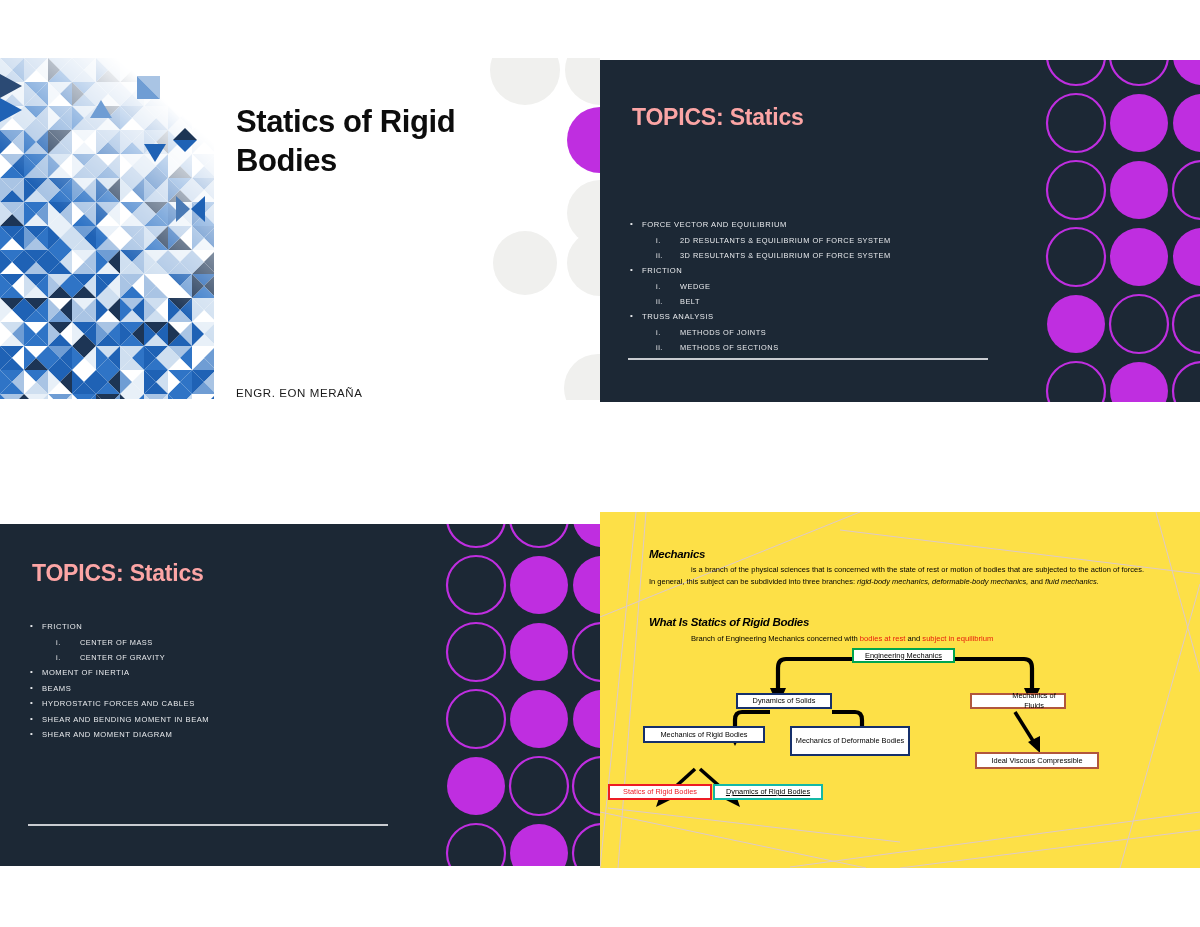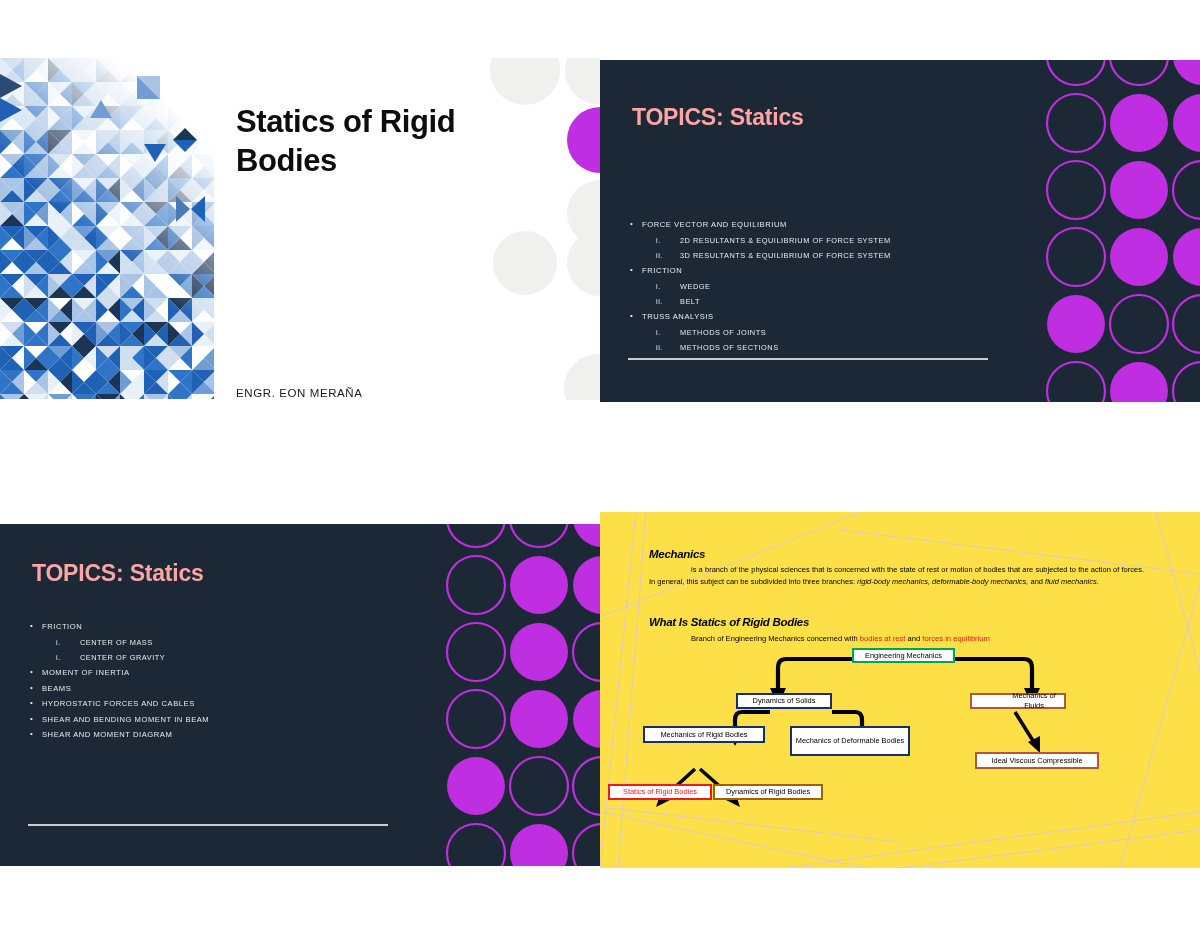--- a/index.html
+++ b/index.html
@@ -56,21 +56,21 @@
   #mechPara i{font-style:italic;}
   #branchLine{position:absolute;left:91px;top:122px;font-size:7.6px;}
   #branchLine .red{color:#e8190c;}
   .node{position:absolute;box-sizing:border-box;display:flex;
         align-items:center;justify-content:center;text-align:center;
         background:#ffffff;font-size:7.4px;line-height:1.35;color:#000;}
   .n-green{border:2px solid #00a550;}
   .n-navy{border:2px solid #16306b;}
   .n-brown{border:2px solid #b1573c;}
   .n-red{border:2px solid #ed1c24;}
-  .n-cyan{border:2px solid #a16207;}
+  .n-cyan{border:2px solid #14b8a6;text-decoration:underline;}
   .n-red span{color:#ed1c24;}
   #flow{position:absolute;left:0;top:0;width:600px;height:356px;}
 
   
   [data-bind]{white-space:pre-wrap;}
 </style>
 </head>
 <body>
 
 <div class="slide" id="slide1">
@@ -815,21 +815,21 @@
 
   <div class="doc">
     <div class="hd" id="mechHd" data-bind="slide4.mechanics_heading">Mechanics</div>
 
     <div id="mechPara">
       <span class="ind"></span><span data-bind="slide4.mechanics_paragraph_part1">is a branch of the physical sciences that is concerned with the state of rest or motion of bodies that are subjected to the action of forces. In general, this subject can be subdivided into three branches: </span><i data-bind="slide4.mechanics_italic1">rigid-body mechanics, deformable-body mechanics,</i><span data-bind="slide4.mechanics_mid"> and </span><i data-bind="slide4.mechanics_italic2">fluid mechanics.</i>
     </div>
 
     <div class="hd" id="whatHd" data-bind="slide4.what_heading">What Is Statics of Rigid Bodies</div>
 
-    <div id="branchLine"><span data-bind="slide4.branch_prefix">Branch of Engineering Mechanics concerned with </span><span class="red" data-bind="slide4.branch_red1">bodies at rest</span><span data-bind="slide4.branch_and"> and </span><span class="red" data-bind="slide4.branch_red2">forces in equilibrium</span></div>
+    <div id="branchLine"><span data-bind="slide4.branch_prefix">Branch of Engineering Mechanics concerned with </span><span class="red" data-bind="slide4.branch_red1">bodies at rest</span><span data-bind="slide4.branch_and"> and </span><span class="red" data-bind="slide4.branch_red2">subject in equilibrium</span></div>
 
     <svg id="flow" viewBox="0 0 600 356" preserveAspectRatio="none">
       <g stroke="#000" stroke-width="4.2" fill="none" stroke-linecap="butt">
         <path d="M252 147 H186 Q178 147 178 156 V176"></path>
         <path d="M355 147 H424 Q432 147 432 156 V176"></path>
         <path d="M170 200 H142 Q135 200 135 208 V218"></path>
         <path d="M232 200 H255 Q262 200 262 208 V218"></path>
       </g>
       <g fill="#000">
         <polygon points="178,194 170,176 186,176"></polygon>
@@ -842,21 +842,21 @@
         <path d="M100 257 L134 287"></path>
         <path d="M415 200 L435 232"></path>
       </g>
       <g fill="#000">
         <polygon points="56,295 62,277 72,287"></polygon>
         <polygon points="140,295 124,287 134,277"></polygon>
         <polygon points="440,241 428,230 440,224"></polygon>
       </g>
     </svg>
 
-    <div class="node n-green" style="left:252px;top:136px;width:103px;height:15px;">
+    <div class="node n-green" style="left:252px;top:136px;width:103px;height:15px;text-decoration:underline;">
       <span data-bind="slide4.nodes.engineering_mechanics">Engineering Mechanics</span>
       </div>
 
     <div class="node n-navy" style="left:136px;top:181px;width:96px;height:16px;">
       <span data-bind="slide4.nodes.mechanics_of_solids">Dynamics of Solids</span>
       </div>
 
     <div class="node n-brown" style="left:370px;top:181px;width:96px;height:16px;padding-left:32px;">
       <span data-bind="slide4.nodes.mechanics_of_fluids">Mechanics of Fluids</span>
       </div>

